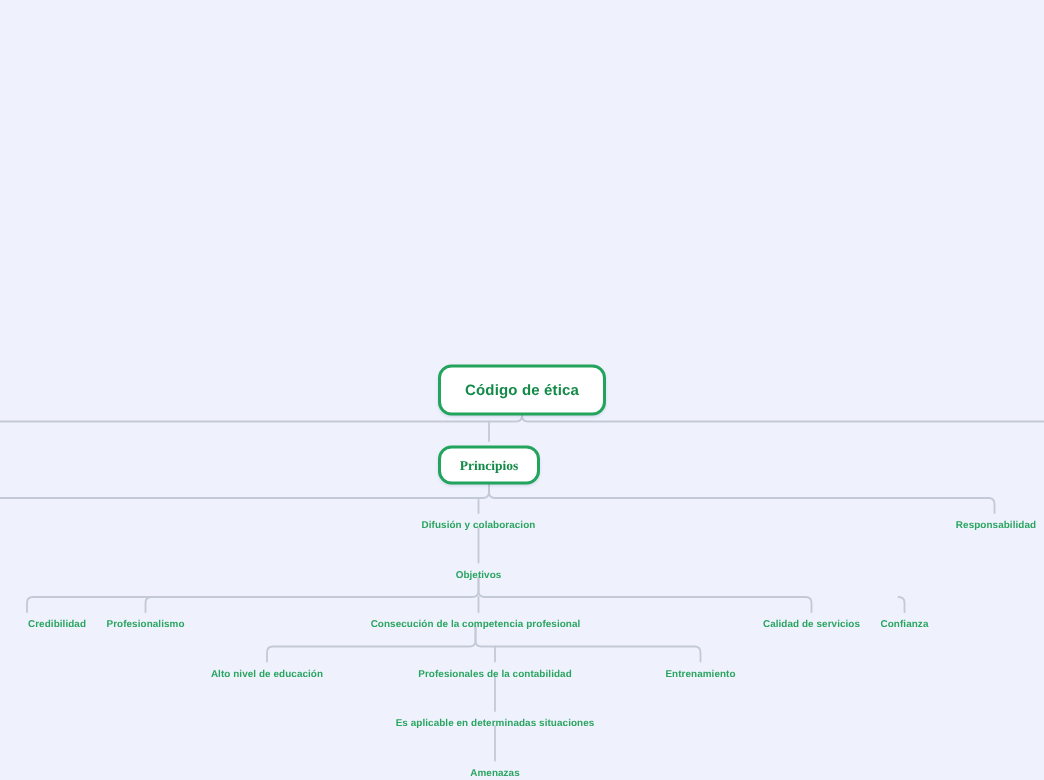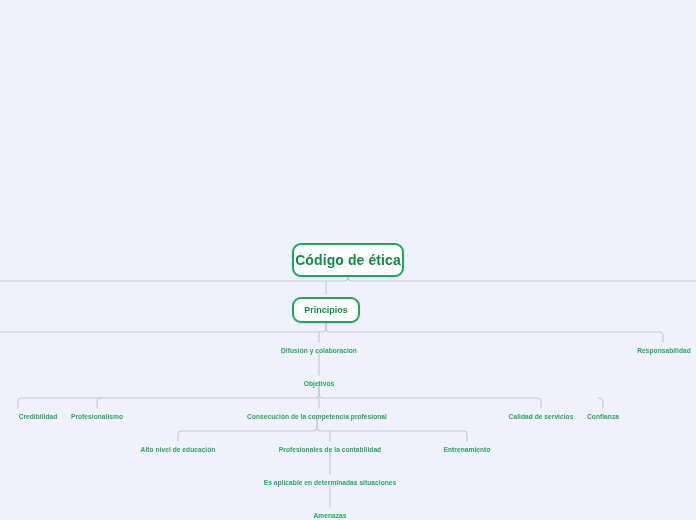--- a/index.html
+++ b/index.html
@@ -43,34 +43,35 @@
     display: flex;
     align-items: center;
     justify-content: center;
   }
   .node.root {
     width: 100px;
     height: 30px;
     padding: 0 4px;
   }
   .node.root .label {
-    font-size: 14px;
+    font-size: 10px;
     font-weight: bold;
     color: #138a48;
     letter-spacing: .1px;
   }
   .node.lvl1 {
     width: 58px;
     height: 22px;
     padding: 0 3px;
   }
   .node.lvl1 .label {
     font-size: 9px;
     font-weight: bold;
     color: #138a48;
+    font-family: Liberation Serif, serif;
   }
   
   .node.plain .label {
     font-size: 6.6px;
     font-weight: bold;
     color: #2aa560;
     letter-spacing: .05px;
   }
 </style>
 </head>

